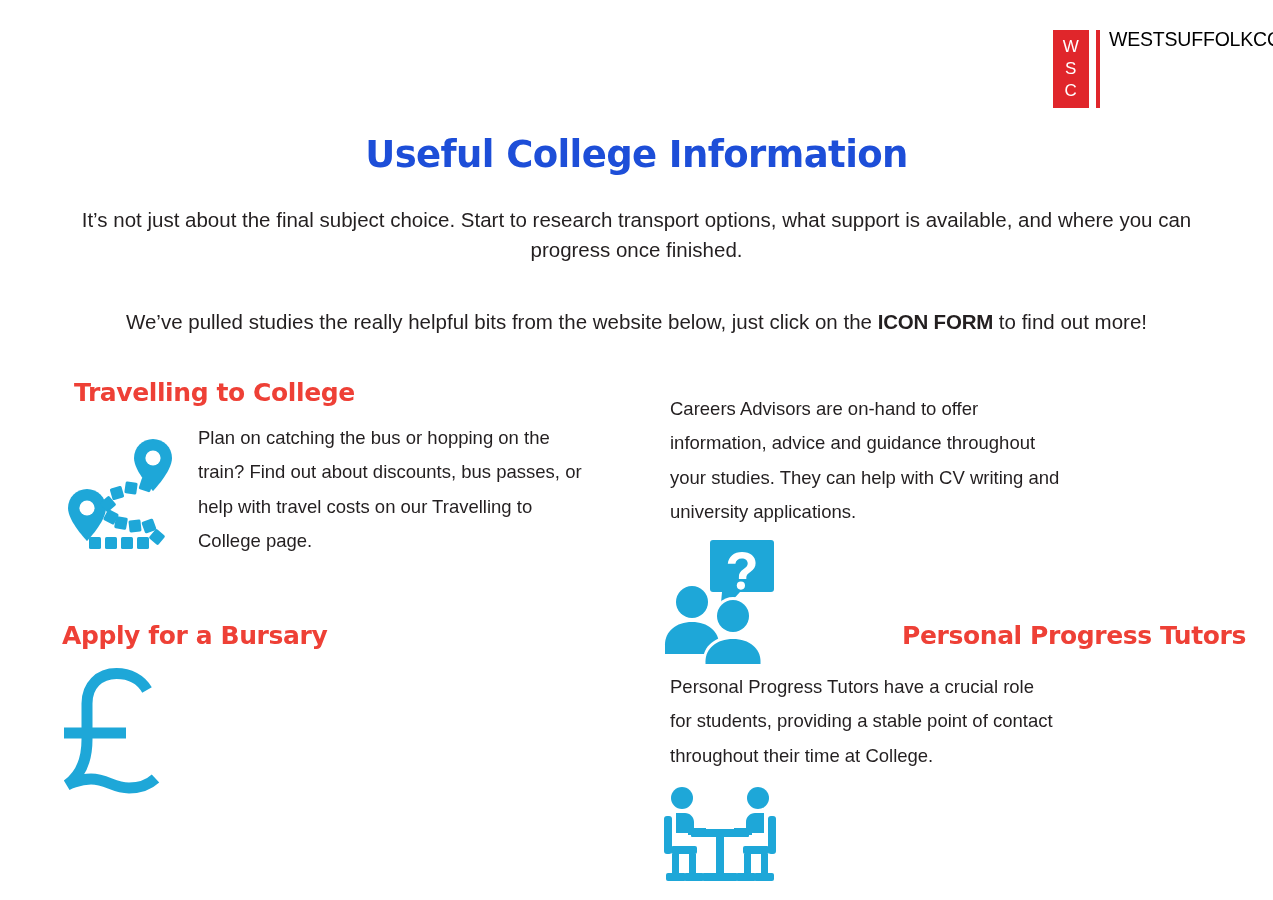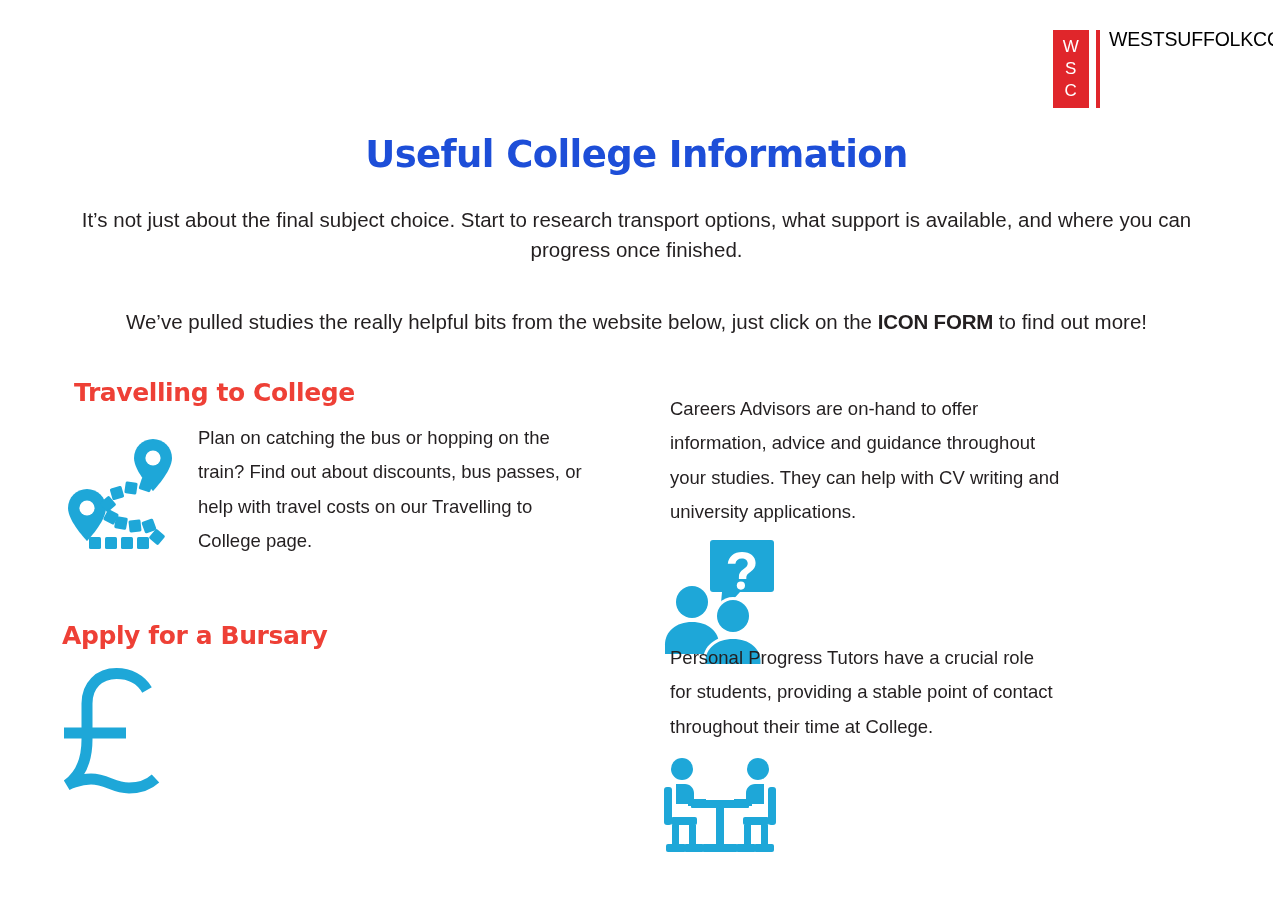--- a/index.html
+++ b/index.html
@@ -249,20 +249,21 @@
         <g fill="none" stroke="#1ea7d8" stroke-width="11" stroke-linecap="butt" stroke-linejoin="miter">
           <path d="M101 24C95 13.5 83.5 7.5 70.5 7.5 53 7.5 41 19.5 41 37.5v36c0 22-6.5 36-20 45.5 0 0 11.5-6 24-6 16 0 22 9 38 9 11 0 20-3.5 26.5-9.5"></path>
           <path d="M18 67h62"></path>
         </g>
       </svg>
     </div>
   </div>
 </div>
 
 <div class="section sec-br">
+  <h2 class="sec-head right">Personal Progress Tutors</h2>
   <div class="sec-body icon-right">
     <div class="sec-text">Personal Progress Tutors have a crucial role for students, providing a stable point of contact throughout their time at College.</div>
     <div class="sec-icon">
       <svg width="124" height="104" viewBox="0 0 124 104" aria-hidden="true">
         <g fill="#1ea7d8">
 
           <circle cx="24" cy="13" r="11"></circle>
           <path d="M13 28h14c5 0 9 4 9 9v6c0 3-2 5-5 5H18V28z"></path>
           <path d="M30 43h18v7H30z"></path>
           <rect x="6" y="31" width="8" height="38" rx="3"></rect>

